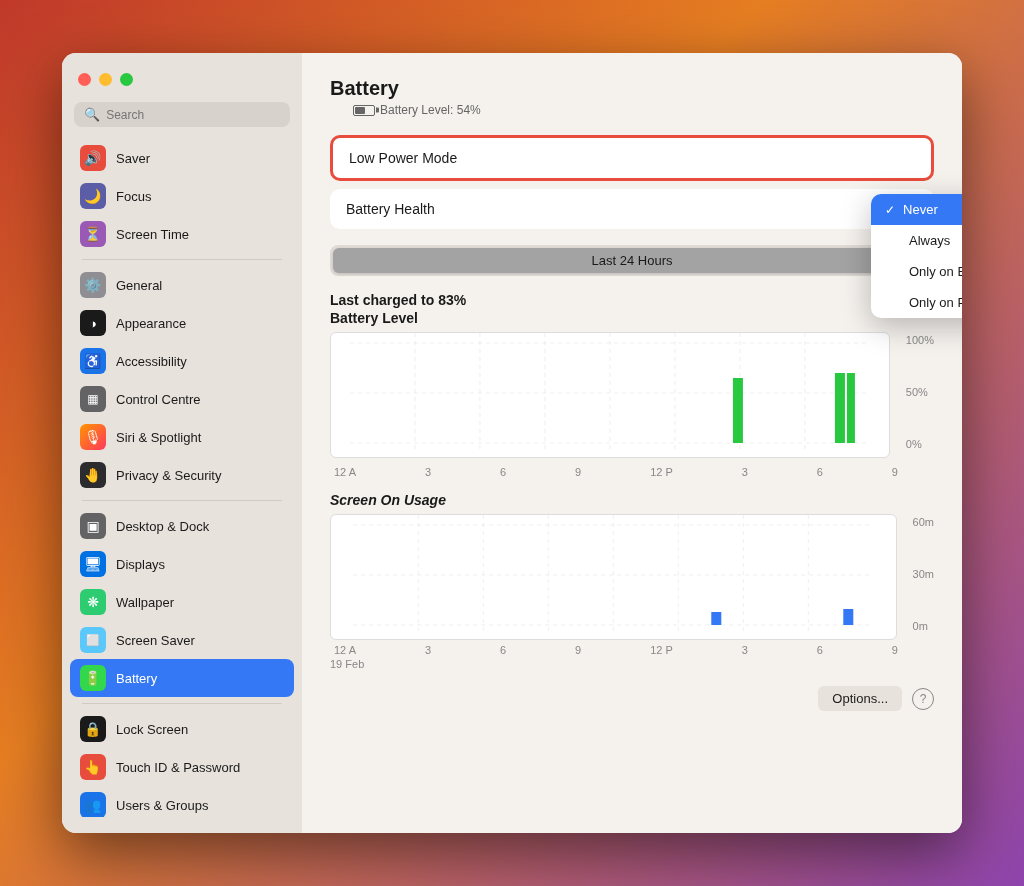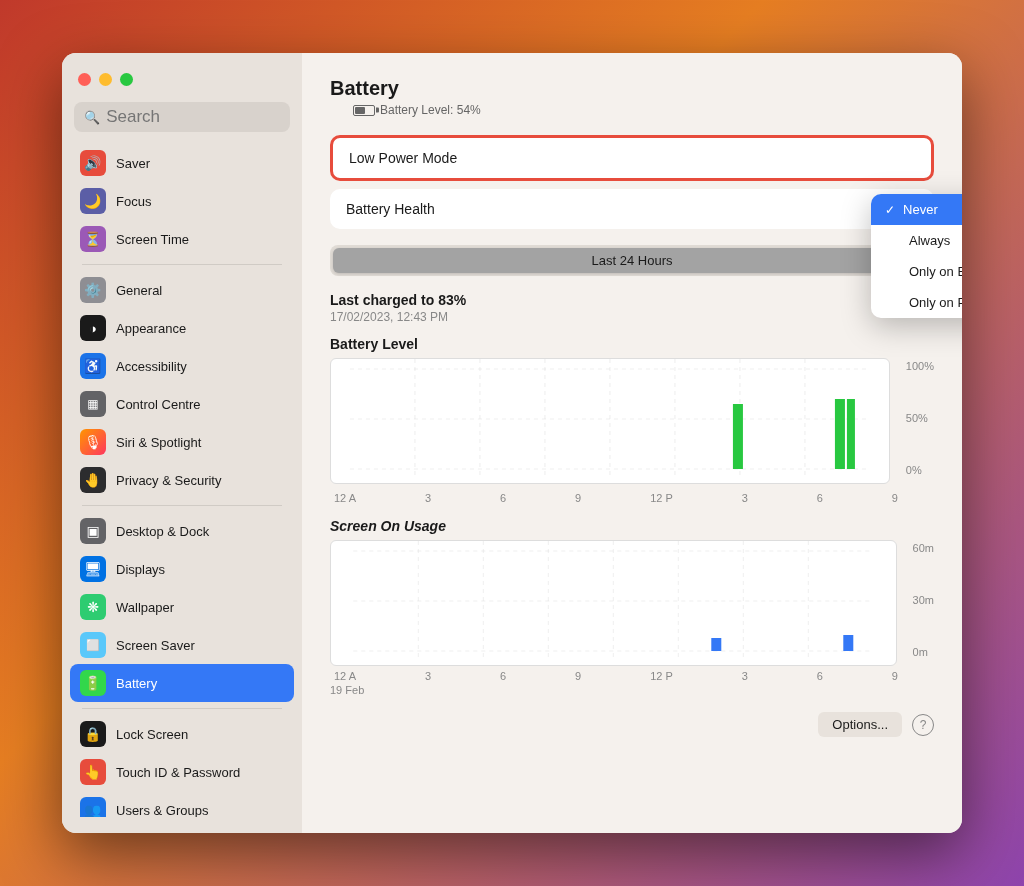--- a/index.html
+++ b/index.html
@@ -49,21 +49,21 @@
       display: flex;
       align-items: center;
       padding: 5px 10px;
       gap: 6px;
     }
     .search-box span.icon { color: #888; font-size: 13px; }
     .search-box input {
       border: none;
       background: transparent;
       outline: none;
-      font-size: 17px;
+      font-size: 12px;
       color: #0369a1;
       width: 100%;
     }
     .sidebar-items {
       flex: 1;
       overflow-y: auto;
       padding: 0 8px;
     }
     .sidebar-item {
       display: flex;
@@ -442,21 +442,20 @@
       <span class="battery-health-label">Battery Health</span>
       <span style="color:#888;font-size:12px;">›</span>
     </div>
 
     <div class="tabs-row">
       <div class="tab-btn active">Last 24 Hours</div>
     </div>
 
     <div class="chart-section">
       <div class="last-charged">Last charged to 83%</div>
-      <div class="last-charged-time">17/02/2023, 12:43 PM</div>
 
       <div class="chart-title">Battery Level</div>
       <div class="chart-container">
         <div class="chart-area">
           <svg class="battery-chart-svg" viewBox="0 0 520 120">
 
             <line x1="0" y1="10" x2="520" y2="10" stroke="#ddd" stroke-width="0.5" stroke-dasharray="4"></line>
             <line x1="0" y1="60" x2="520" y2="60" stroke="#ddd" stroke-width="0.5" stroke-dasharray="4"></line>
             <line x1="0" y1="110" x2="520" y2="110" stroke="#ddd" stroke-width="0.5" stroke-dasharray="4"></line>
 

